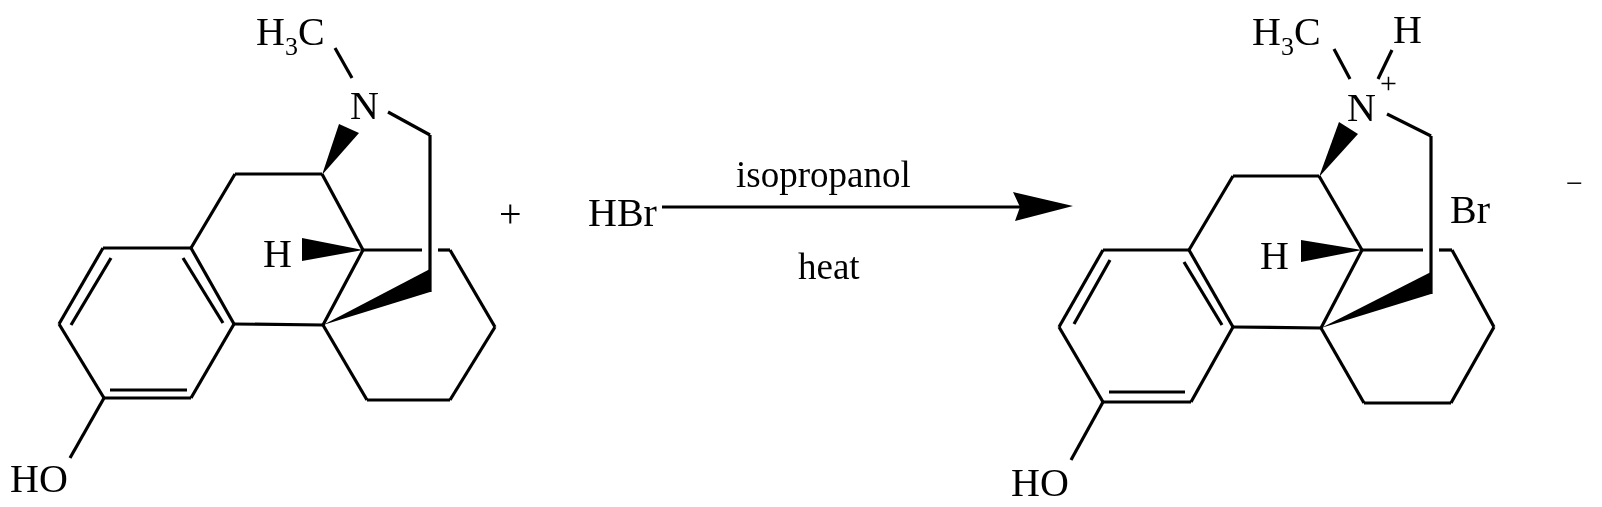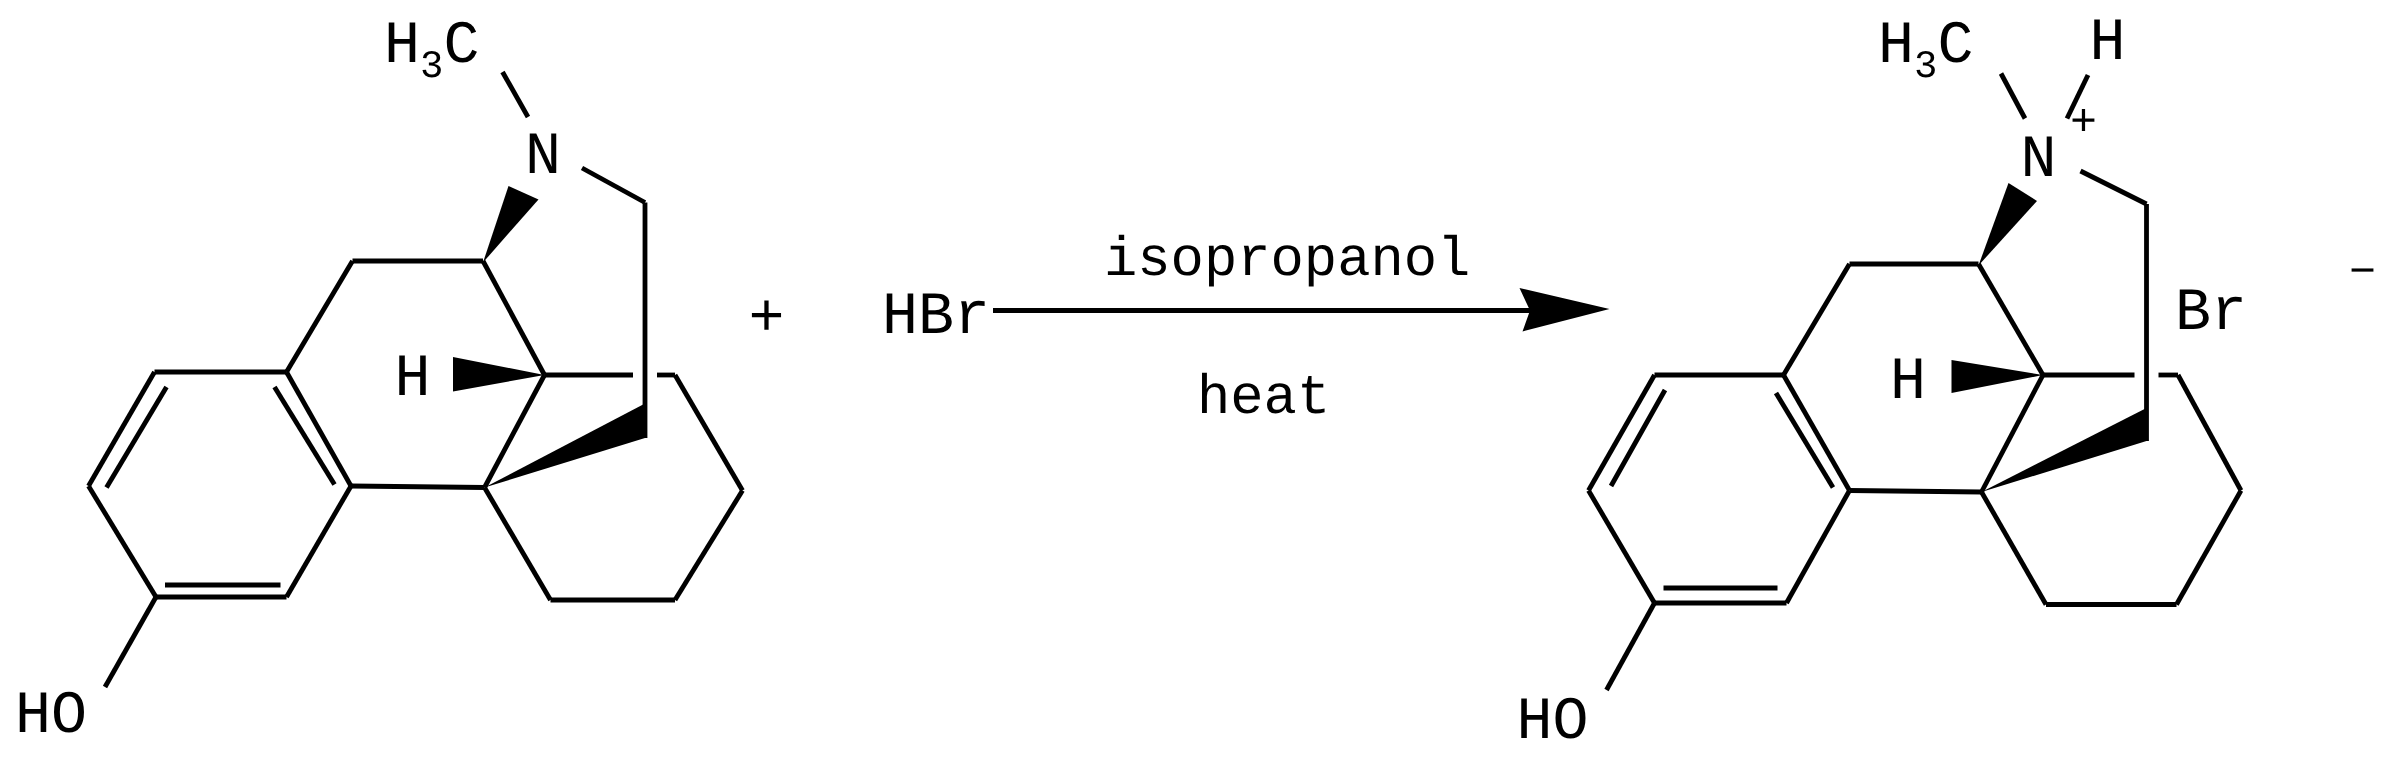--- a/index.html
+++ b/index.html
@@ -1,18 +1,18 @@
 <!DOCTYPE html>
 <html><head>
 <meta charset="utf-8">
 <style>
   html, body { margin: 0; padding: 0; background: #ffffff; }
   body { width: 1602px; height: 507px; overflow: hidden; position: relative; }
   #canvas { position: absolute; left: 0; top: 0; width: 1602px; height: 507px; }
-  .lbl { position: absolute; font-family: Liberation Mono, monospace; color: #000; line-height: 1; white-space: nowrap; }
+  .lbl { position: absolute; font-family: Liberation Serif, serif; color: #000; line-height: 1; white-space: nowrap; }
   .atom { font-size: 40px; }
   .cond { font-size: 37px; }
   .sub { font-size: 26px; position: relative; top: 10px; }
   .sup { font-size: 30px; position: absolute; }
   svg line { stroke: #000; stroke-width: 3.2; stroke-linecap: butt; }
   svg polygon { fill: #000; stroke: none; }
 </style>
 </head>
 <body>
 

